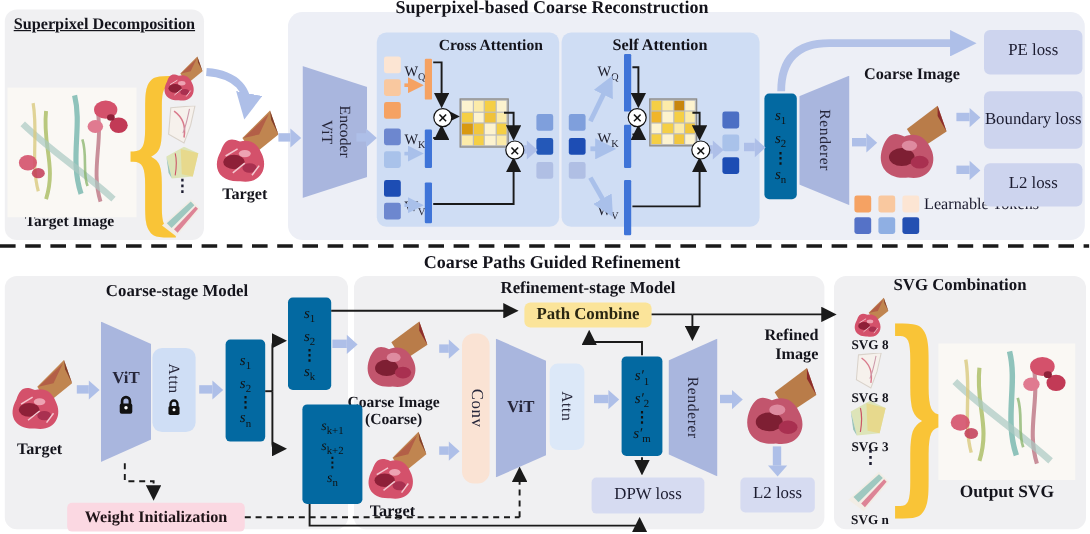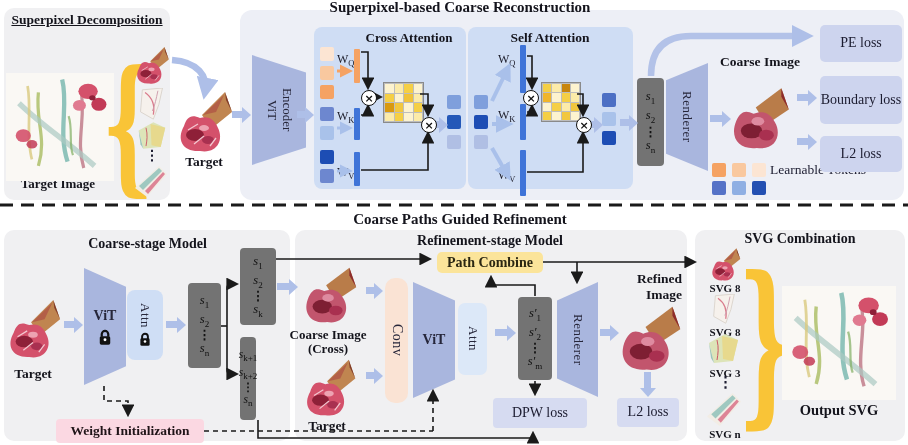--- a/index.html
+++ b/index.html
@@ -6,21 +6,21 @@
   #canvas{position:relative;width:908px;height:445px;background:#ffffff;
           font-family:"Liberation Serif","DejaVu Serif",serif;overflow:hidden;}
   .abs{position:absolute;}
   .panel{position:absolute;border-radius:10px;}
   .p-gray{background:#f0f0f2;}
   .p-main{background:#edeff6;border-radius:12px;}
   .p-att{background:#cfddf4;border-radius:8px;}
   .lbl{position:absolute;font-weight:bold;color:#14141c;text-align:center;line-height:1.2;}
   .txt{position:absolute;color:#1c1c30;text-align:center;line-height:1.15;}
   .overlay{position:absolute;left:0;top:0;z-index:5;pointer-events:none;}
-  .tokbox{position:absolute;background:#737373;border-radius:4px;display:flex;flex-direction:column;
+  .tokbox{position:absolute;background:#0369a1;border-radius:4px;display:flex;flex-direction:column;
           align-items:center;justify-content:center;color:#111;font-size:12.5px;line-height:1.3;z-index:2;}
   .tk{font-style:italic;}
   .tk sub{font-size:9px;font-style:normal;}
   .vd{font-style:normal;font-weight:bold;line-height:.8;}
   .trap{position:absolute;background:#a9b6de;display:flex;align-items:center;justify-content:center;z-index:2;}
   .t-enc{clip-path:polygon(0 0,100% 16%,100% 84%,0 100%);}
   .t-dec{clip-path:polygon(0 16%,100% 0,100% 100%,0 84%);}
   .vt{writing-mode:vertical-lr;text-orientation:mixed;color:#26263a;letter-spacing:.5px;}
   .vt2{writing-mode:vertical-lr;text-orientation:mixed;color:#26263a;text-align:center;}
   .vt2>div{line-height:1.15;}
@@ -367,36 +367,36 @@
     <span class="tk"><span>s</span><sub>2</sub></span>
     <span class="vd">⋮</span>
     <span class="tk"><span>s</span><sub>n</sub></span>
   </div>
   <div class="tokbox" style="left:240px;top:248px;width:36px;height:77px;">
     <span class="tk"><span>s</span><sub>1</sub></span>
     <span class="tk"><span>s</span><sub>2</sub></span>
     <span class="vd">⋮</span>
     <span class="tk"><span>s</span><sub>k</sub></span>
   </div>
-  <div class="tokbox" style="left:240px;top:337px;width:16px;height:83px;font-size:11.5px;">
+  <div class="tokbox" style="left:252px;top:337px;width:50px;height:83px;font-size:11.5px;">
     <span class="tk"><span>s</span><sub>k+1</sub></span>
     <span class="tk"><span>s</span><sub>k+2</sub></span>
     <span class="vd">⋮</span>
     <span class="tk"><span>s</span><sub>n</sub></span>
   </div>
   <div class="pink" style="left:56px;top:419px;width:148px;height:24px;font-size:13.5px;">Weight Initialization</div>
 
   <div class="lbl" style="left:360px;top:233px;width:260px;font-size:14px;">Refinement-stage Model</div>
   <div class="ybox" style="left:437px;top:252px;width:106px;height:21px;font-size:14px;">Path Combine</div>
   <div class="ar" style="left:277px;top:283px;width:12px;"></div>
   <svg class="img" style="left:297px;top:262px;" width="66" height="64">
       <use href="#fl-coarse" width="66" height="64"></use>
     </svg>
   <div class="lbl" style="left:288px;top:327px;width:80px;font-size:13px;">Coarse Image</div>
-  <div class="lbl" style="left:288px;top:341px;width:80px;font-size:13px;">(Cross)</div>
+  <div class="lbl" style="left:288px;top:341px;width:80px;font-size:13px;">(Coarse)</div>
   <svg class="img" style="left:300px;top:356px;" width="58" height="62">
       <use href="#fl-target" width="58" height="62"></use>
     </svg>
   <div class="lbl" style="left:292px;top:418px;width:70px;font-size:13.5px;">Target</div>
   <div class="ar" style="left:366px;top:287px;width:8px;"></div>
   <div class="ar" style="left:366px;top:372px;width:8px;"></div>
   <div class="abs" style="left:385px;top:278px;width:23px;height:125px;background:#fae3d4;border-radius:10px;display:flex;align-items:center;justify-content:center;z-index:2;">
     <span class="vt" style="font-size:14px;">Conv</span>
   </div>
   <div class="trap t-enc" style="left:413px;top:282px;width:42px;height:116px;">

